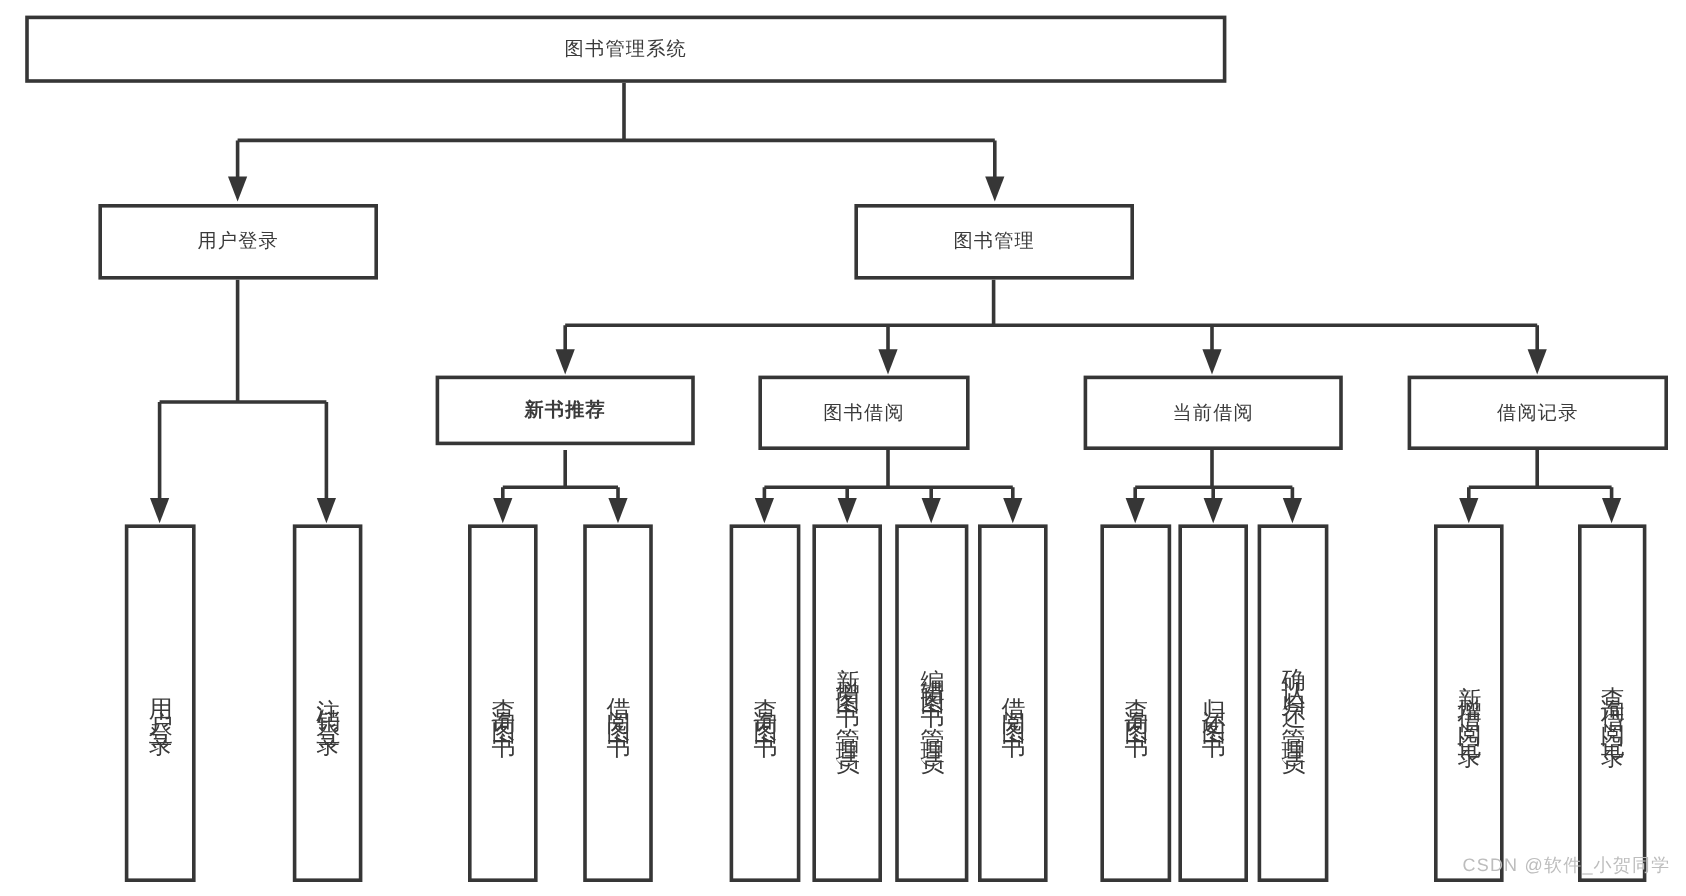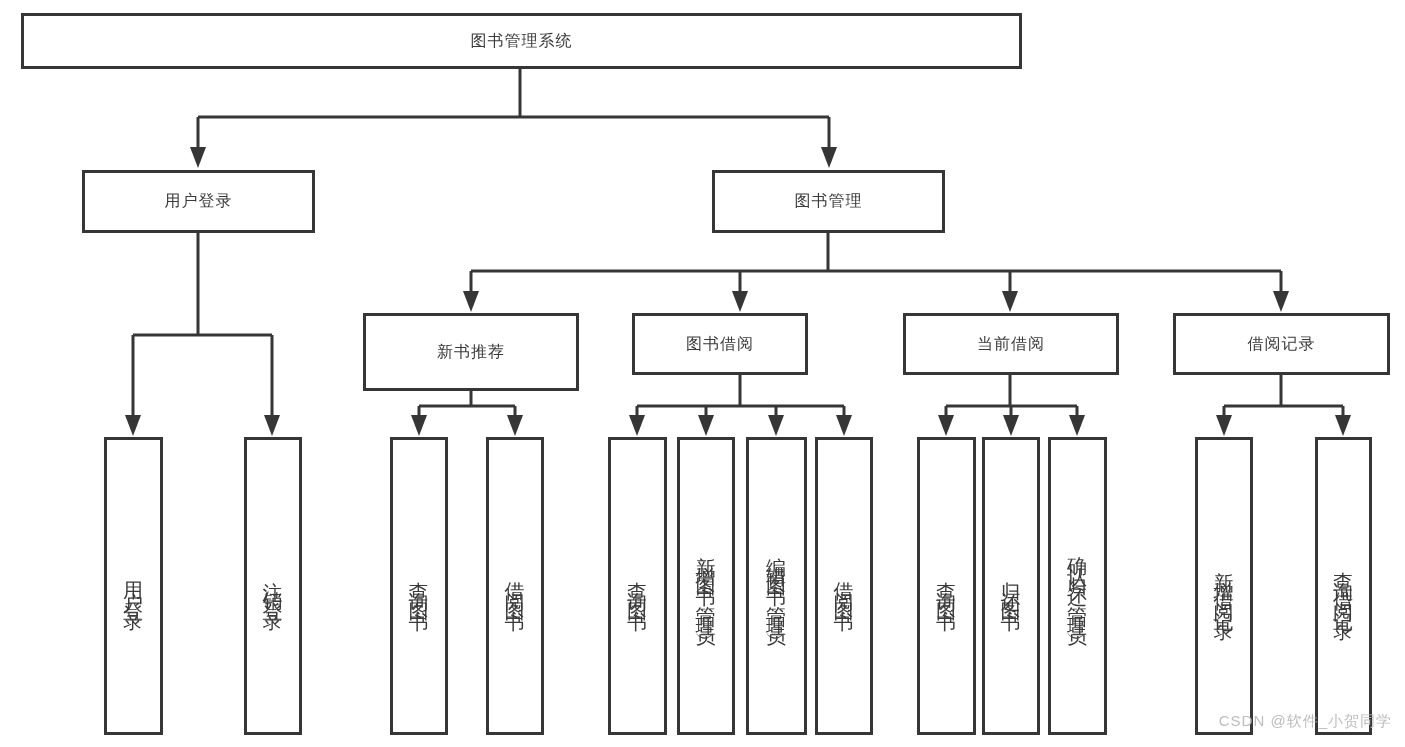--- a/index.html
+++ b/index.html
@@ -76,21 +76,21 @@
     <span>图书管理系统</span>
   </div>
 
   <div class="node hnode" style="left:82px;top:170px;width:233px;height:63px;">
     <span>用户登录</span>
   </div>
   <div class="node hnode" style="left:712px;top:170px;width:233px;height:63px;">
     <span>图书管理</span>
   </div>
 
-  <div class="node hnode" style="left:363px;top:313px;width:216px;height:78px;">
+  <div class="node hnode" style="left:363px;top:313px;width:216px;height:58px;font-weight:bold;">
     <span>新书推荐</span>
   </div>
   <div class="node hnode" style="left:632px;top:313px;width:176px;height:62px;">
     <span>图书借阅</span>
   </div>
   <div class="node hnode" style="left:903px;top:313px;width:216px;height:62px;">
     <span>当前借阅</span>
   </div>
   <div class="node hnode" style="left:1173px;top:313px;width:217px;height:62px;">
     <span>借阅记录</span>

